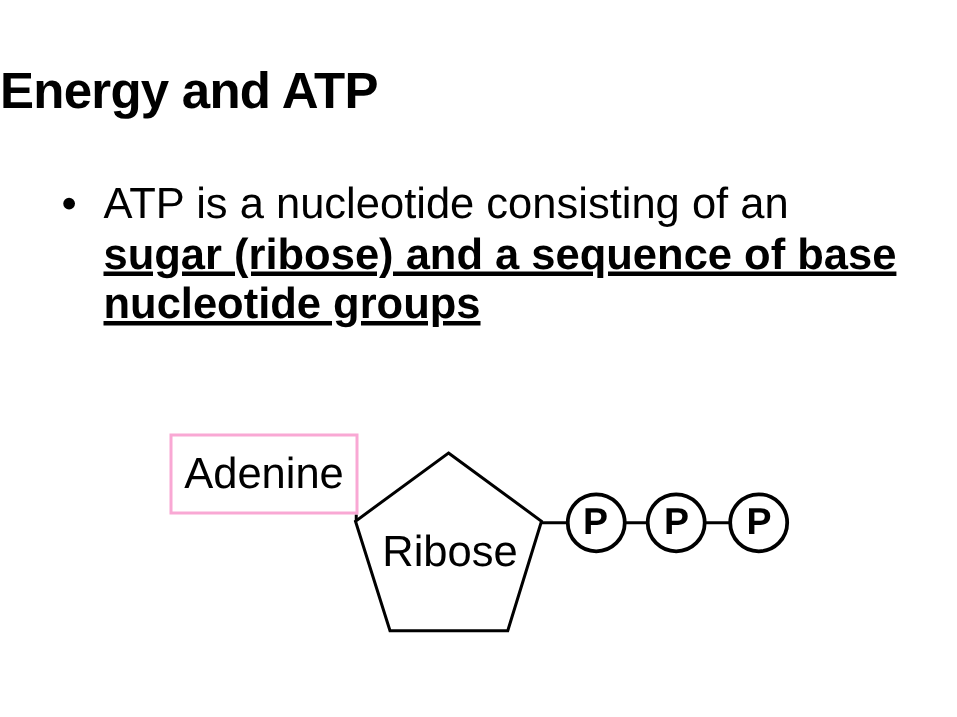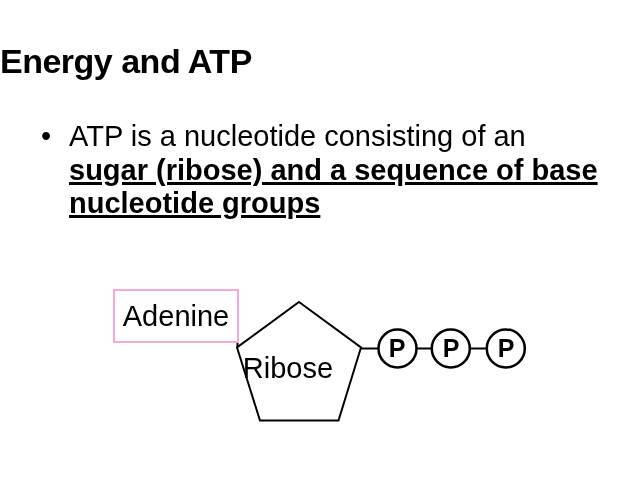--- a/index.html
+++ b/index.html
@@ -65,21 +65,21 @@
     border: 2px solid #f9a8d4;
     background: #ffffff;
     display: flex;
     align-items: center;
     justify-content: center;
     font-size: 29px;
     margin-top: 32px;
   }
   .ribose-label {
     position: absolute;
-    left: 225px;
+    left: 237px;
     top: 352px;
     width: 126px;
     text-align: center;
     font-size: 29px;
     line-height: 33px;
   }
   .p-label {
     position: absolute;
     top: 328px;
     width: 40px;

